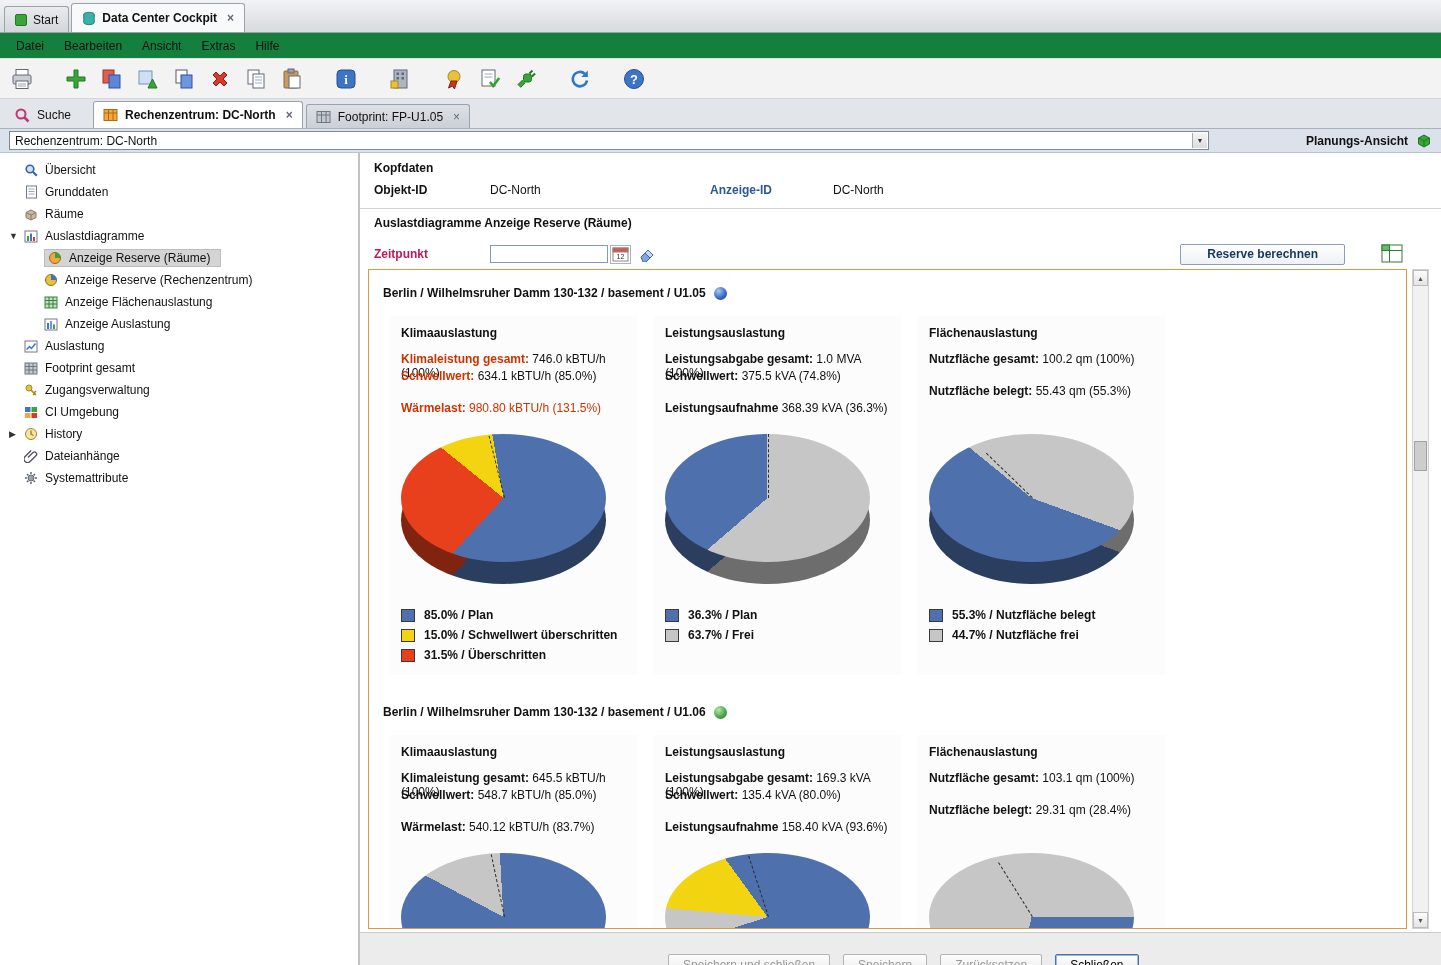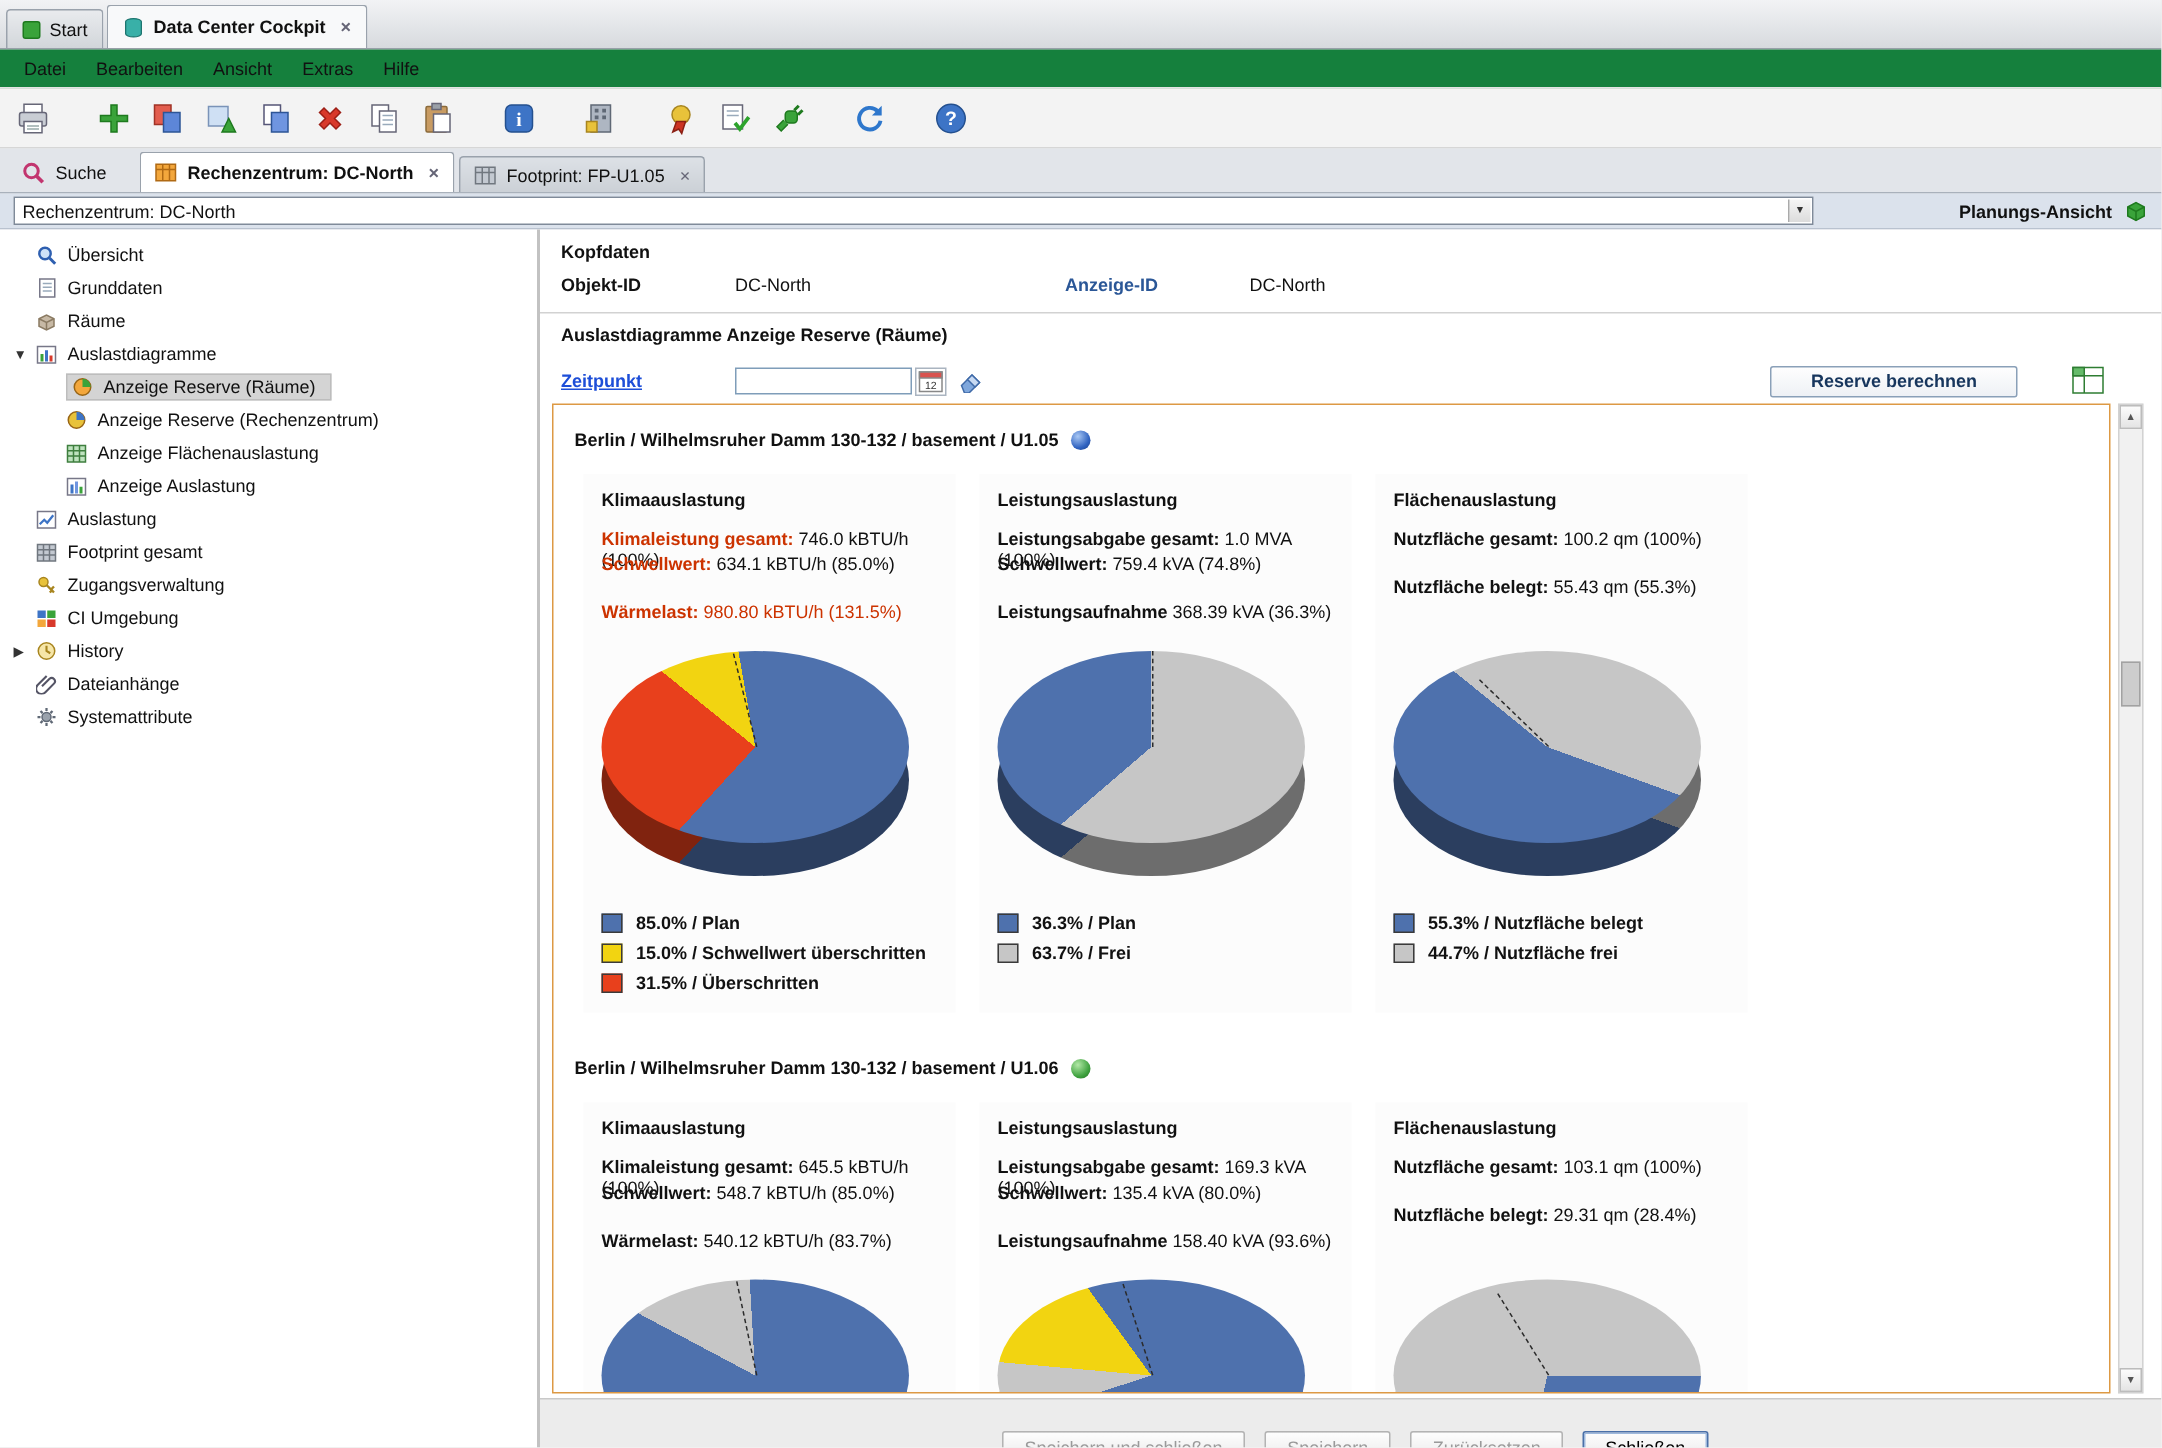--- a/index.html
+++ b/index.html
@@ -60,21 +60,21 @@
 
   .content { flex:1; background:#fff; position:relative; overflow:hidden; }
   .kopf-title { position:absolute; left:14px; top:8px; font-weight:bold; }
   .id-row { position:absolute; left:14px; top:30px; display:flex; align-items:center; }
   .id-row .l1 { width:116px; font-weight:bold; }
   .id-row .v1 { width:220px; }
   .id-row .l2 { width:123px; font-weight:bold; color:#2b5797; }
   .divider { position:absolute; left:0; right:0; top:55px; border-top:1px solid #d2d2d2; }
   .section-title { position:absolute; left:14px; top:63px; font-weight:bold; }
   .zeit-row { position:absolute; left:14px; top:90px; right:36px; height:22px; display:flex; align-items:center; }
-  .zeit-label { width:116px; font-weight:bold; color:#1d4ed8;text-decoration:underline; }
+  .zeit-label { width:116px; font-weight:bold; color:#be185d; }
   .zeit-input { width:118px; height:18px; border:1px solid #7f9db9; font:12px "Liberation Sans",sans-serif; padding:0 3px; }
   .mini-btn { width:21px; height:19px; display:flex; align-items:center; justify-content:center;
               border:1px solid #aab4c0; background:#fff; margin-left:2px; }
   .mini-flat { width:24px; height:20px; display:flex; align-items:center; justify-content:center; margin-left:4px; }
   .reserve-btn { margin-left:auto; height:21px; padding:0 26px; display:flex; align-items:center;
                  background:linear-gradient(#fefefe,#eef1f5); border:1px solid #8aa0b8; border-radius:2px;
                  font-weight:bold; color:#17365d; font-size:12px; }
   .excel-btn { margin-left:34px; width:26px; height:24px; display:flex; align-items:center; justify-content:center; }
 
   
@@ -522,21 +522,21 @@
                 <div class="lrow">
                     <span class="sw" style="background: rgb(232, 64, 28);"></span>
                     <span>31.5% / Überschritten</span>
                   </div>
               </div>
             </div>
 
             <div class="card">
               <div class="card-title">Leistungsauslastung</div>
               <div class="sline"><span class="lb">Leistungsabgabe gesamt:</span><span> 1.0 MVA (100%)</span></div>
-              <div class="sline"><span class="lb">Schwellwert:</span><span> 759.4 kVA (74.8%)</span></div>
+              <div class="sline"><span class="lb">Schwellwert:</span><span> 375.5 kVA (74.8%)</span></div>
               <div class="sline gapline"><span class="lb">Leistungsaufnahme</span><span> 368.39 kVA (36.3%)</span></div>
               <div class="pie">
                 <div class="pie-side" style="background: conic-gradient(rgb(198, 198, 198) 0%, rgb(198, 198, 198) 63.7%, rgb(78, 113, 173) 63.7%, rgb(78, 113, 173) 100%);"></div>
                   <div class="pie-face" style="background: conic-gradient(rgb(198, 198, 198) 0%, rgb(198, 198, 198) 63.7%, rgb(78, 113, 173) 63.7%, rgb(78, 113, 173) 100%);"></div>
                   <span class="pie-marker" style="transform: rotate(0deg);"></span>
               </div>
               <div class="legend">
                 <div class="lrow">
                     <span class="sw" style="background: rgb(78, 113, 173);"></span>
                     <span>36.3% / Plan</span>

